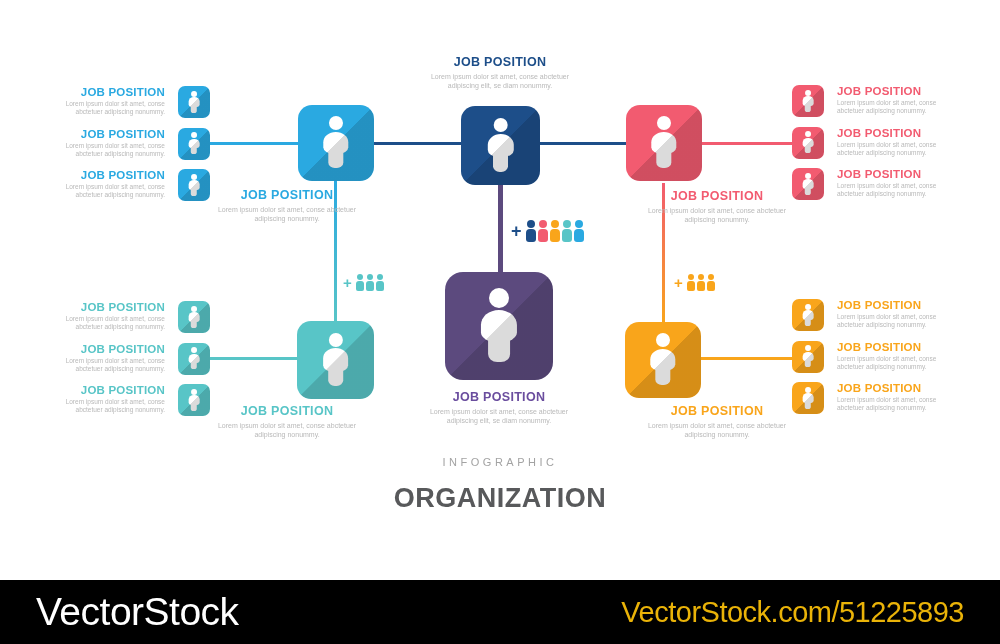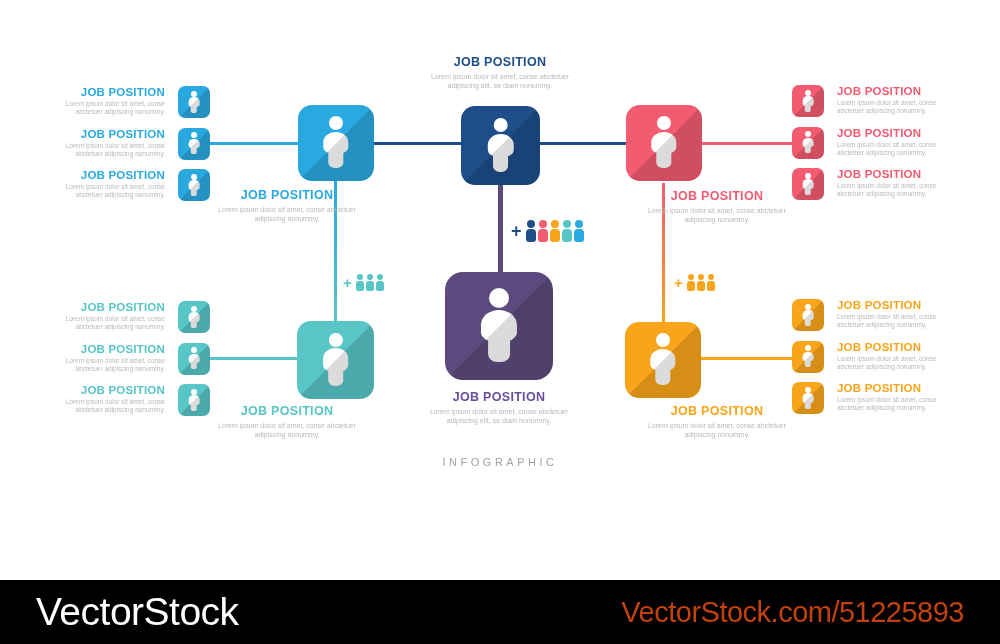--- a/index.html
+++ b/index.html
@@ -85,21 +85,21 @@
 
   
   .footer-title{position:absolute;left:300px;top:456px;width:400px;text-align:center;z-index:2;}
   .kicker{font-size:11px;letter-spacing:3.5px;color:var(--kicker-gray);margin-bottom:16px;}
   .big-title{font-size:27px;font-weight:bold;letter-spacing:.5px;color:var(--title-dark);line-height:28px;}
 
   
   .wm-bar{position:absolute;left:0;top:580px;width:1000px;height:64px;background:#000;z-index:5;
           display:flex;align-items:center;justify-content:space-between;padding:0 36px;box-sizing:border-box;}
   .wm-brand{color:#fff;font-size:39px;font-weight:500;letter-spacing:-0.5px;}
-  .wm-url{color:#c2410c;font-size:29px;font-weight:400;letter-spacing:-0.5px;}
+  .wm-url{color:#eab308;font-size:29px;font-weight:400;letter-spacing:-0.5px;}
 </style>
 </head>
 <body>
 
 <div class="stage">
 
   <div class="line hl l-blue-h"></div>
   <div class="line hl l-navy-l"></div>
   <div class="line hl l-navy-r"></div>
   <div class="line hl l-pink-h"></div>
@@ -361,20 +361,21 @@
   </div>
   <div class="cluster cl-right">
     <span class="plus">+</span>
     <span class="mini"></span>
     <span class="mini"></span>
     <span class="mini"></span>
   </div>
 
   <div class="footer-title">
     <div class="kicker">INFOGRAPHIC</div>
+    <div class="big-title">ORGANIZATION</div>
   </div>
 
   <div class="wm-bar">
     <span class="wm-brand">VectorStock</span>
     <span class="wm-url">VectorStock.com/51225893</span>
   </div>
 
 </div>
 
 </body></html>

